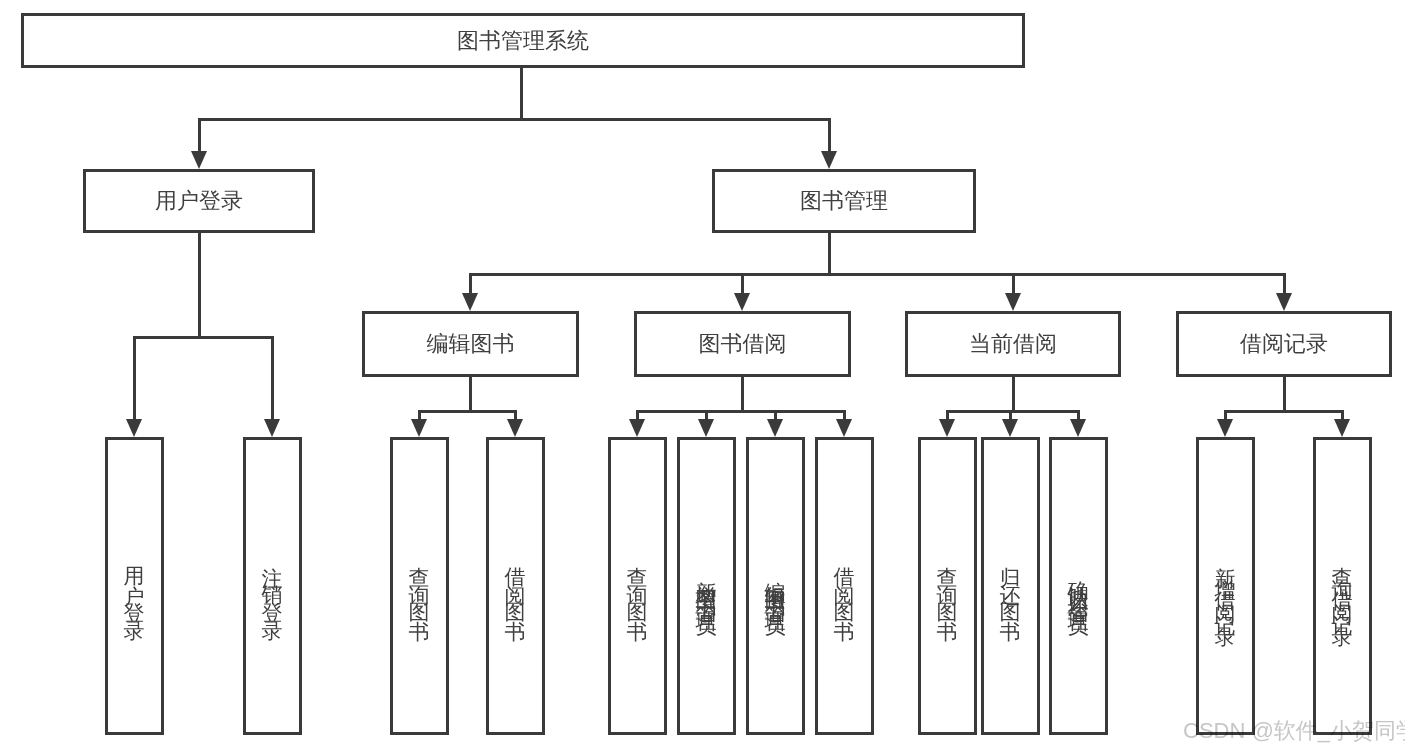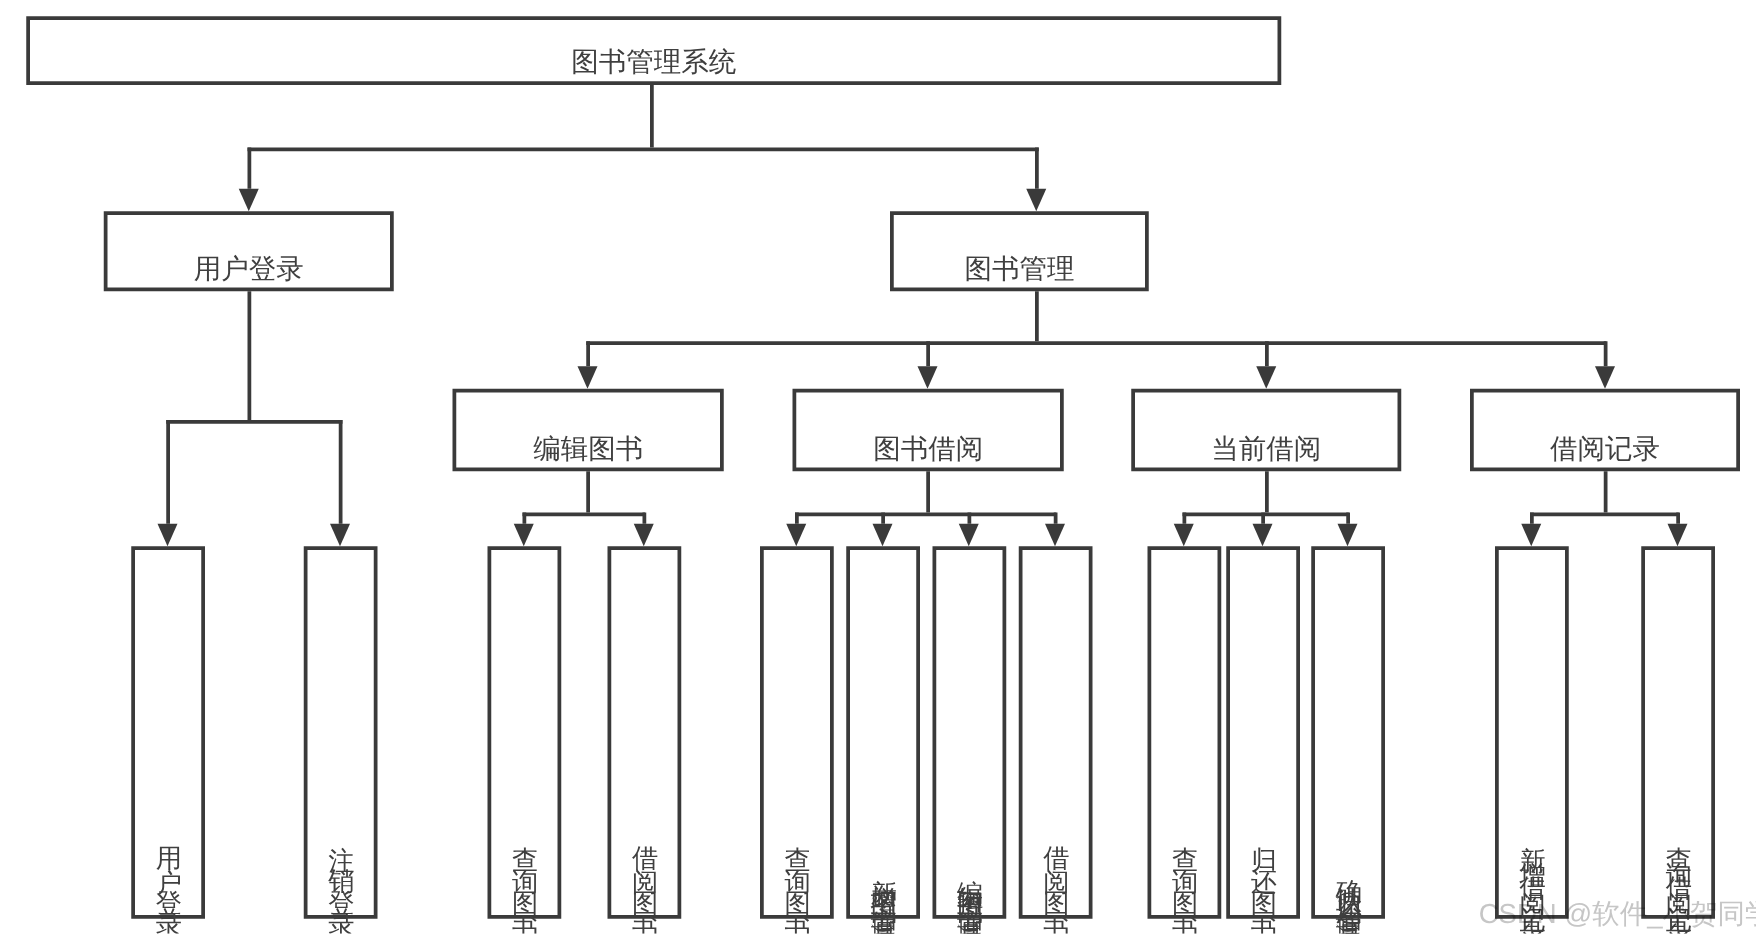--- a/index.html
+++ b/index.html
@@ -16,21 +16,21 @@
     width: 1405px;
     height: 747px;
     background: var(--bg);
     overflow: hidden;
   }
   .box {
     position: absolute;
     background: #fff;
     border: 3px solid var(--line);
     display: flex;
-    align-items: flex-end;
+    align-items: center;
     justify-content: center;
     color: var(--text);
   }
   .box .label { font-size: 22px; color: var(--text); white-space: nowrap; }
   .root-box  { left: 21px;  top: 13px;  width: 1004px; height: 55px; }
   .lvl2      { top: 169px; height: 64px; }
   .lvl3      { top: 311px; height: 66px; }
   .leaf      { top: 437px; height: 298px; width: 59px; }
   .vtext {
     writing-mode: vertical-rl;
@@ -73,21 +73,21 @@
   <div class="vline" style="left:520px; top:68px;  height:50px;"></div>
   <div class="hline" style="left:198px; top:118px; width:633px;"></div>
   <div class="vline" style="left:198px; top:118px; height:33px;"></div>
   <div class="arr" style="left:191px; top:151px;"></div>
   <div class="vline" style="left:828px; top:118px; height:33px;"></div>
   <div class="arr" style="left:821px; top:151px;"></div>
 
   <div class="box lvl2" style="left:83px; width:232px;">
     <span class="label">用户登录</span>
   </div>
-  <div class="box lvl2" style="left:712px; width:207px;">
+  <div class="box lvl2" style="left:712px; width:264px;">
     <span class="label">图书管理</span>
   </div>
 
   <div class="vline" style="left:198px; top:233px; height:103px;"></div>
   <div class="hline" style="left:133px; top:336px; width:141px;"></div>
   <div class="vline" style="left:133px; top:336px; height:83px;"></div>
   <div class="arr" style="left:126px; top:419px;"></div>
   <div class="vline" style="left:271px; top:336px; height:83px;"></div>
   <div class="arr" style="left:264px; top:419px;"></div>
 

